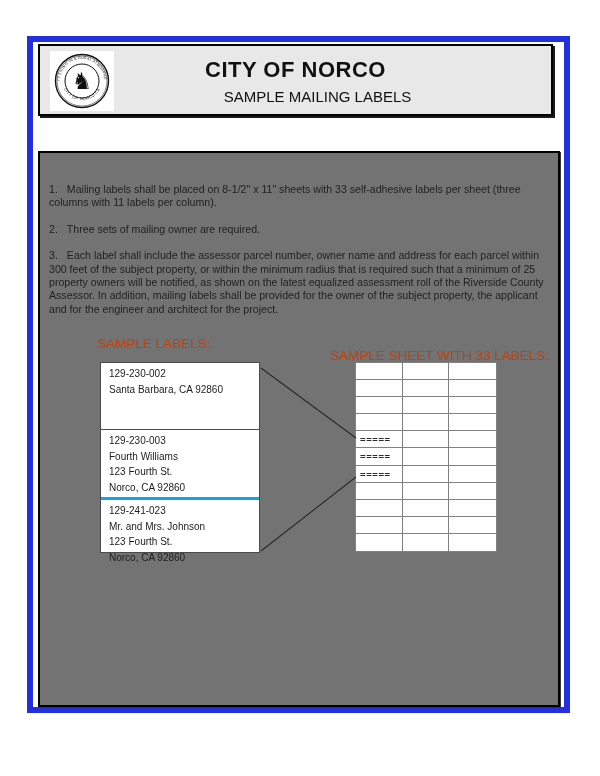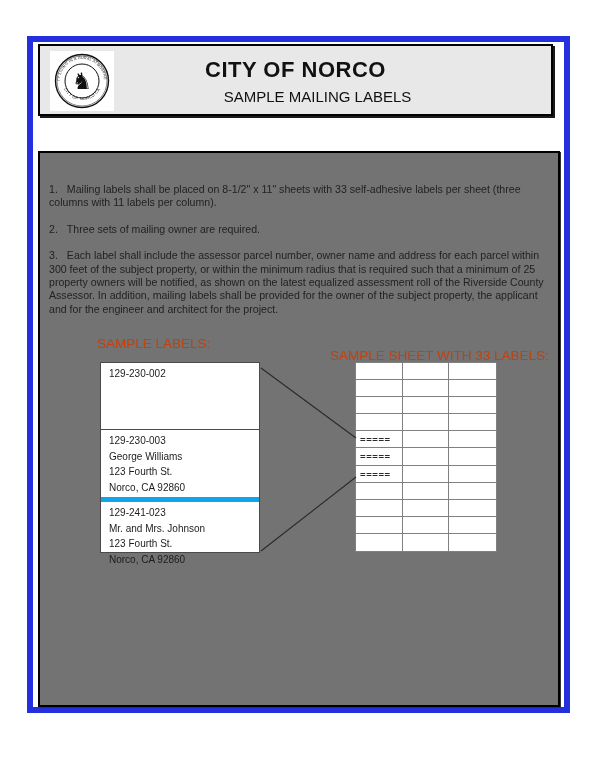--- a/index.html
+++ b/index.html
@@ -34,21 +34,21 @@
   .instructions .num { margin-right:9px; }
   .samples-heading { position:absolute; font-size:13.5px; color:#c2410c; }
   .labels-heading { left:97px; top:336px; }
   .sheet-heading { left:330px; top:348px; }
   .label-box {
     position:absolute; left:100px; top:362px; width:160px; height:191px;
     border:1px solid #4a4a4a; box-sizing:border-box; background:#fff;
   }
   .label-cell { padding:3px 4px 0 8px; font-size:10px; line-height:15.5px; color:#1c1c1c; }
   .label-cell.c1 { height:63px; border-bottom:1px solid #4a4a4a; }
-  .label-cell.c2 { height:64px; border-bottom:5px solid #0ea5e9; }
+  .label-cell.c2 { height:64px; border-bottom:3px solid #0ea5e9; }
   .label-cell.c3 { height:52px; }
   .label-line { display:block; white-space:nowrap; }
   .sheet-grid {
     position:absolute; left:355px; top:362px; width:142px; height:190px;
     display:grid; grid-auto-rows:1fr; box-sizing:border-box;
     border:1px solid #808080; background:#fff;
   }
   .sheet-cell {
     border-right:1px solid #808080; border-bottom:1px solid #808080;
     font-size:9.5px; font-weight:bold; letter-spacing:0.6px; color:#2a2a2a;
@@ -98,24 +98,25 @@
       <p><span class="num">3.</span><span>Each label shall include the assessor parcel number, owner name and address for each parcel within 300 feet of the subject property, or within the minimum radius that is required such that a minimum of 25 property owners will be notified, as shown on the latest equalized assessment roll of the Riverside County Assessor. In addition, mailing labels shall be provided for the owner of the subject property, the applicant and for the engineer and architect for the project.</span></p>
     </div>
   </div>
 
   <div class="samples-heading labels-heading">SAMPLE LABELS:</div>
   <div class="samples-heading sheet-heading">SAMPLE SHEET WITH 33 LABELS:</div>
 
   <div class="label-box">
     <div class="label-cell c1">
       <span class="label-line">129-230-002</span>
+      <span class="label-line">Santa Barbara, CA 92860</span>
     </div>
     <div class="label-cell c2">
       <span class="label-line">129-230-003</span>
-      <span class="label-line">George Williams</span>
+      <span class="label-line">Fourth Williams</span>
       <span class="label-line">123 Fourth St.</span>
       <span class="label-line">Norco, CA 92860</span>
     </div>
     <div class="label-cell c3">
       <span class="label-line">129-241-023</span>
       <span class="label-line">Mr. and Mrs. Johnson</span>
       <span class="label-line">123 Fourth St.</span>
       <span class="label-line">Norco, CA 92860</span>
     </div>
   </div>

